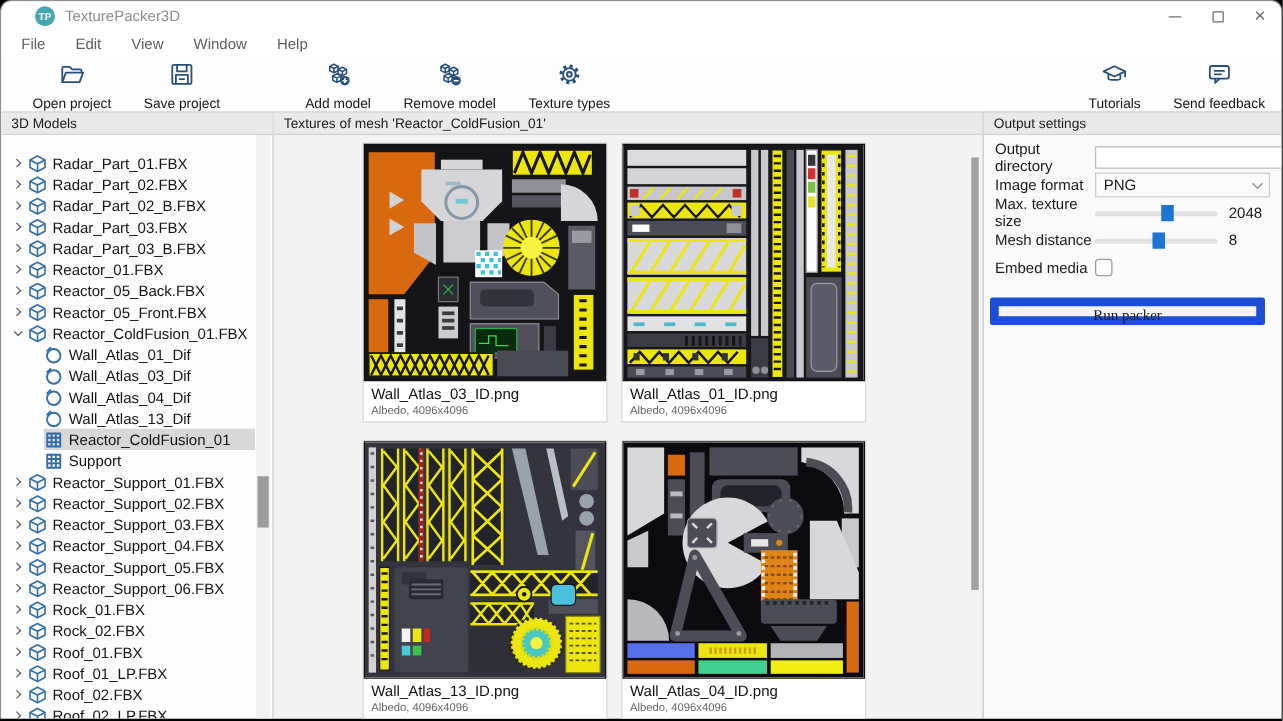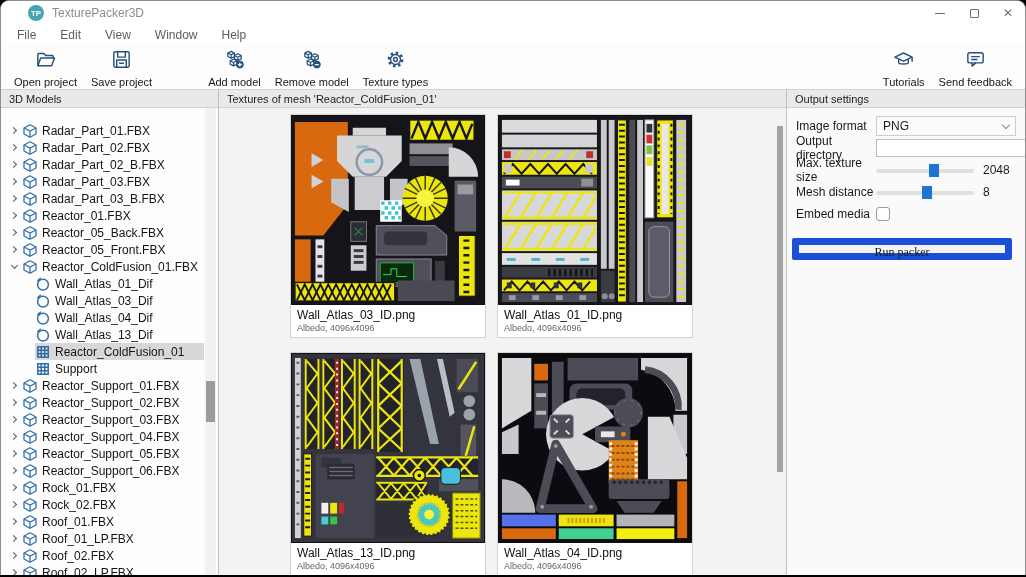--- a/index.html
+++ b/index.html
@@ -16,21 +16,21 @@
   .win-controls { margin-left:auto; display:flex; height:100%; }
   .wc { width:34px; height:100%; display:flex; align-items:center; justify-content:center; color:#6d6d6d; font-size:12px; cursor:default; }
   .wc-max-box { width:9px; height:9px; border:1px solid #6d6d6d; border-radius:1px; display:block; }
   .wc-min-line { width:10px; border-top:1px solid #6d6d6d; display:block; }
   
   .menubar { height:20px; display:flex; align-items:center; background:#fff; padding-left:4px; }
   .menu-item { font-size:12px; color:#5d5d5d; padding:0 12px; }
   
   .toolbar { height:44px; display:flex; align-items:flex-start; background:#fdfdfd; padding:2px 6px 0 6px; }
   .tb-btn { display:flex; flex-direction:column; align-items:center; justify-content:flex-start;
-            padding:1px 7px; height:40px; }
+            padding:1px 7px; height:40px;margin-left:12px; }
   .tb-btn svg { width:23px; height:23px; }
   .tb-label { font-size:11px; color:#161616; margin-top:1px; white-space:nowrap; }
   .tb-group2 { margin-left:42px; display:flex; }
   .tb-right { margin-left:auto; display:flex; }
   
   .content { position:absolute; top:88px; left:0; right:0; bottom:0; display:flex; }
   .panel-header { height:19px; background:#e9e9e9; border-top:1px solid #d2d2d2; border-bottom:1px solid #d2d2d2;
                   font-size:11px; color:#1c1c1c; line-height:18px; padding-left:8px; }
   .models-panel { width:218px; background:#fdfdfd; border-right:1px solid #c2c2c2; position:relative; overflow:hidden; }
   .textures-panel { flex:1; background:#f3f3f3; position:relative; overflow:hidden; }
@@ -838,30 +838,30 @@
         </div>
 
       </div>
       <div class="textures-scrollbar-thumb"></div>
     </div>
 
     <div class="output-panel">
       <div class="panel-header">Output settings</div>
       <div class="op-body">
         <div class="op-row">
+          <span class="op-label">Output directory</span>
+          <input class="op-input" value="" style="">
+
+        </div>
+        <div class="op-row">
           <span class="op-label">Image format</span>
           <div class="op-select">
             <span>PNG</span>
             <span class="sel-chev"></span>
           </div>
-        </div>
-        <div class="op-row">
-          <span class="op-label">Output directory</span>
-          <input class="op-input" value="" style="">
-
         </div>
         <div class="op-row">
           <span class="op-label">Max. texture size</span>
           <div class="slider">
             <div class="slider-track"></div>
             <div class="slider-thumb" style="left:53px;"></div>
           </div>
           <span class="slider-value">2048</span>
         </div>
         <div class="op-row">

